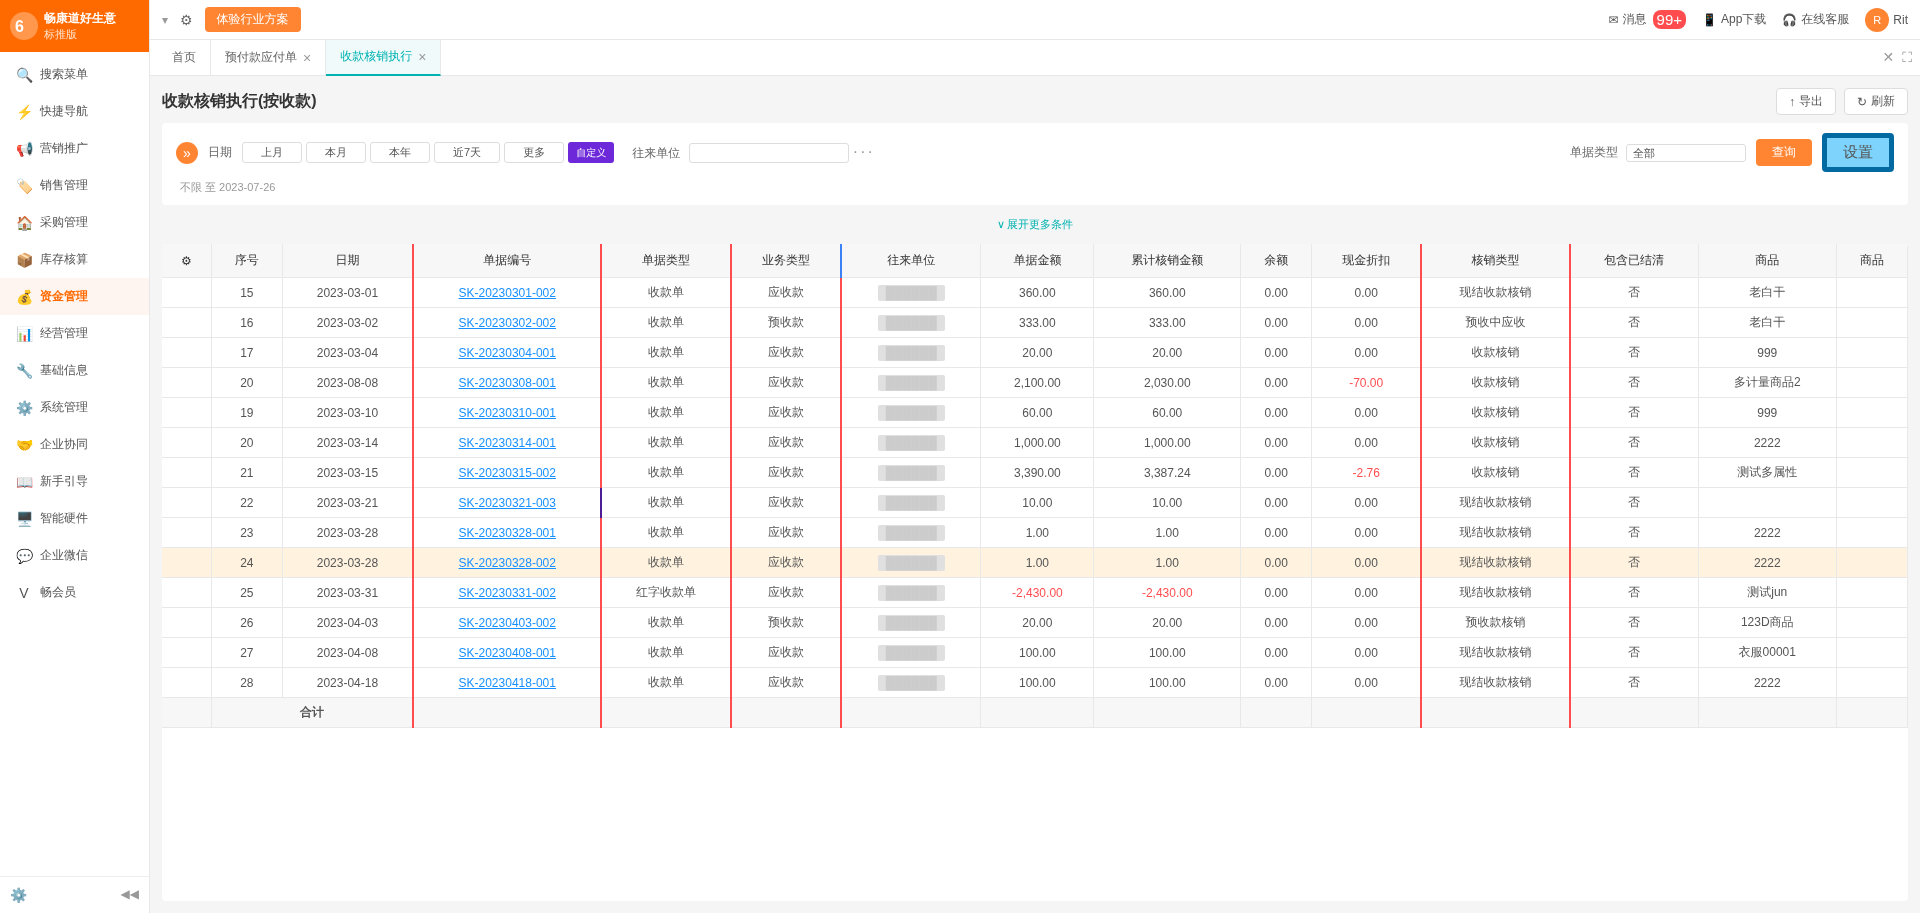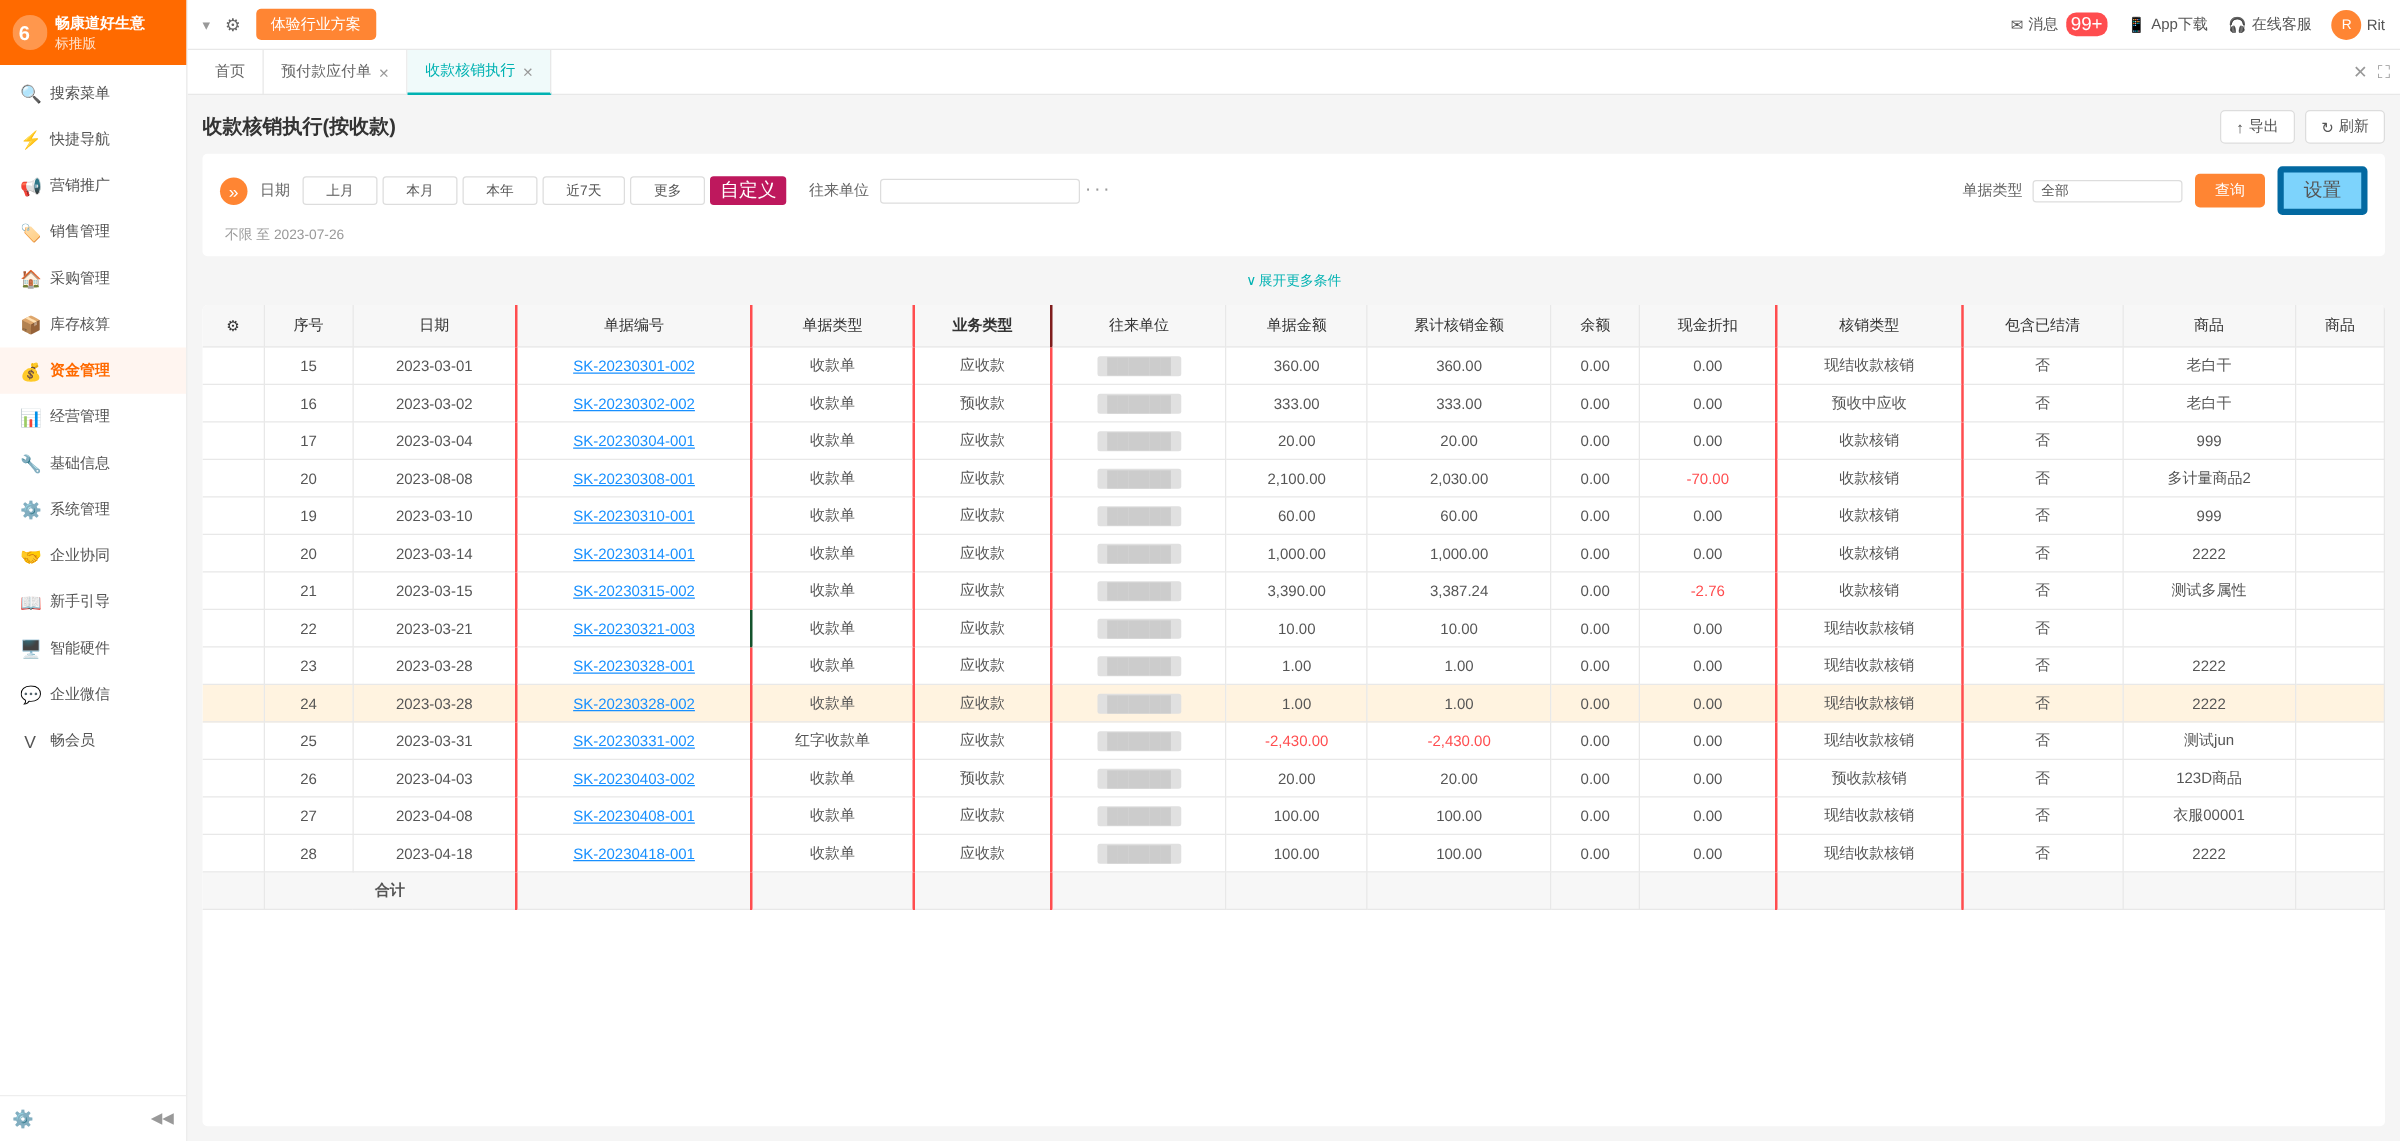--- a/index.html
+++ b/index.html
@@ -39,21 +39,21 @@
     .content { flex: 1; overflow: hidden; display: flex; flex-direction: column; background: #f5f5f5; padding: 12px; gap: 8px; }
     .page-header { display: flex; align-items: center; justify-content: space-between; }
     .page-title { font-size: 16px; font-weight: bold; color: #333; }
     .page-actions { display: flex; gap: 8px; }
     .btn-export { background: #fff; border: 1px solid #ddd; border-radius: 4px; padding: 4px 12px; cursor: pointer; font-size: 12px; color: #555; display: flex; align-items: center; gap: 4px; }
     .btn-refresh { background: #fff; border: 1px solid #ddd; border-radius: 4px; padding: 4px 12px; cursor: pointer; font-size: 12px; color: #555; display: flex; align-items: center; gap: 4px; }
     .filter-toggle { background: #ff8533; color: #fff; border: none; border-radius: 50%; width: 22px; height: 22px; cursor: pointer; font-size: 14px; display: flex; align-items: center; justify-content: center; }
     .filter-label { font-size: 12px; color: #666; white-space: nowrap; }
     .filter-btns { display: flex; gap: 4px; }
     .filter-btn { padding: 2px 18px; border: 1px solid #ddd; border-radius: 3px; font-size: 11px; cursor: pointer; background: #fff; color: #555; }
-    .filter-custom { background: #be185d; color: #fff; border: none; border-radius: 3px; padding: 2px 8px; font-size: 15px; cursor: pointer; }
+    .filter-custom { background: #6d28d9; color: #fff; border: none; border-radius: 3px; padding: 2px 8px; font-size: 10px; cursor: pointer; }
     .filter-date-hint { font-size: 11px; color: #999; margin-left: 4px; }
     .filter-select { border: 1px solid #ddd; border-radius: 3px; padding: 2px 20px 2px 6px; font-size: 11px; color: #555; background: #fff; cursor: pointer; appearance: none; min-width: 120px; }
     .btn-query { background: #ff8533; color: #fff; border: none; border-radius: 4px; padding: 5px 16px; cursor: pointer; font-size: 12px; }
     .btn-setting { background: #7dd3fc; border: 5px solid #0369a1; border-radius: 4px; padding: 5px 16px; cursor: pointer; font-size: 15px; color: #555; }
     .expand-more { display: flex; justify-content: center; padding: 4px; }
     .expand-btn { font-size: 11px; color: #00b2b2; cursor: pointer; display: flex; align-items: center; gap: 2px; }
 
     
     .table-container { background: #fff; border-radius: 4px; flex: 1; overflow: auto; }
     table { width: 100%; border-collapse: collapse; font-size: 12px; }
@@ -257,21 +257,21 @@
 
     <div class="table-container">
       <table>
         <thead>
           <tr>
             <th>⚙</th>
             <th>序号</th>
             <th>日期</th>
             <th style="border-left:2px solid #ff4d4f;border-right:2px solid #ff4d4f;">单据编号</th>
             <th>单据类型</th>
-            <th style="border-left:2px solid #ff4d4f;border-right:2px solid #7f1d1d;font-weight:bold;">业务类型</th>
+            <th style="border-left:2px solid #ff4d4f;border-right:2px solid #3b82f6;">业务类型</th>
             <th>往来单位</th>
             <th>单据金额</th>
             <th>累计核销金额</th>
             <th>余额</th>
             <th>现金折扣</th>
             <th style="border-left:2px solid #ff4d4f;border-right:2px solid #ff4d4f;">核销类型</th>
             <th>包含已结清</th>
             <th>商品</th>
             <th>商品</th>
           </tr>
@@ -393,21 +393,21 @@
       <td class="negative">-2.76</td>
       <td style="border-left:2px solid #ff4d4f;border-right:2px solid #ff4d4f;">收款核销</td>
       <td>否</td>
       <td>测试多属性</td>
       <td></td>
     </tr>
             <tr>
       <td></td>
       <td>22</td>
       <td>2023-03-21</td>
-      <td style="border-left:2px solid #ff4d4f;border-right:2px solid #14532d;"><span class="link-cell">SK-20230321-003</span></td>
+      <td style="border-left:2px solid #ff4d4f;border-right:2px solid #4c1d95;"><span class="link-cell">SK-20230321-003</span></td>
       <td>收款单</td>
       <td style="border-left:2px solid #ff4d4f;border-right:2px solid #ff4d4f;">应收款</td>
       <td><span style="background:#e0e0e0;border-radius:2px;padding:1px 8px;color:#ccc;">██████</span></td>
       <td class="">10.00</td>
       <td class="">10.00</td>
       <td>0.00</td>
       <td class="">0.00</td>
       <td style="border-left:2px solid #ff4d4f;border-right:2px solid #ff4d4f;">现结收款核销</td>
       <td>否</td>
       <td></td>

